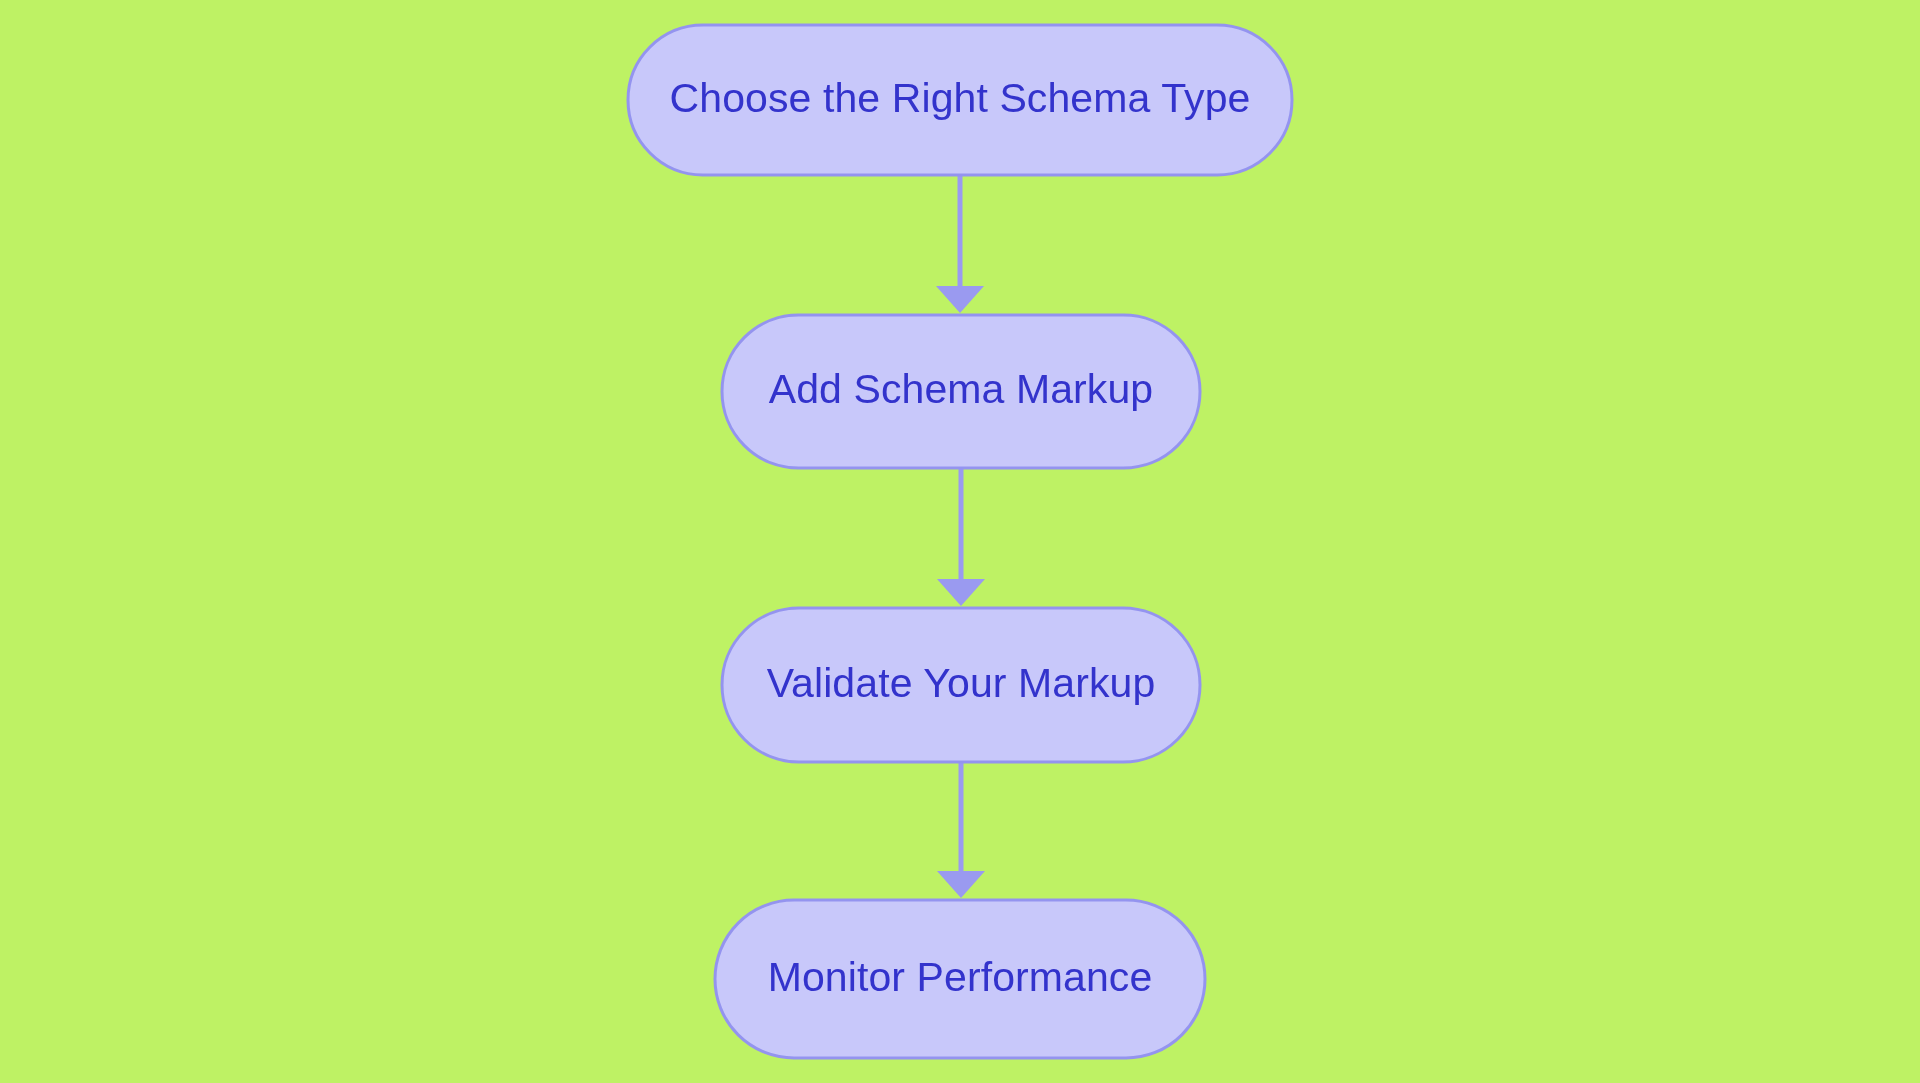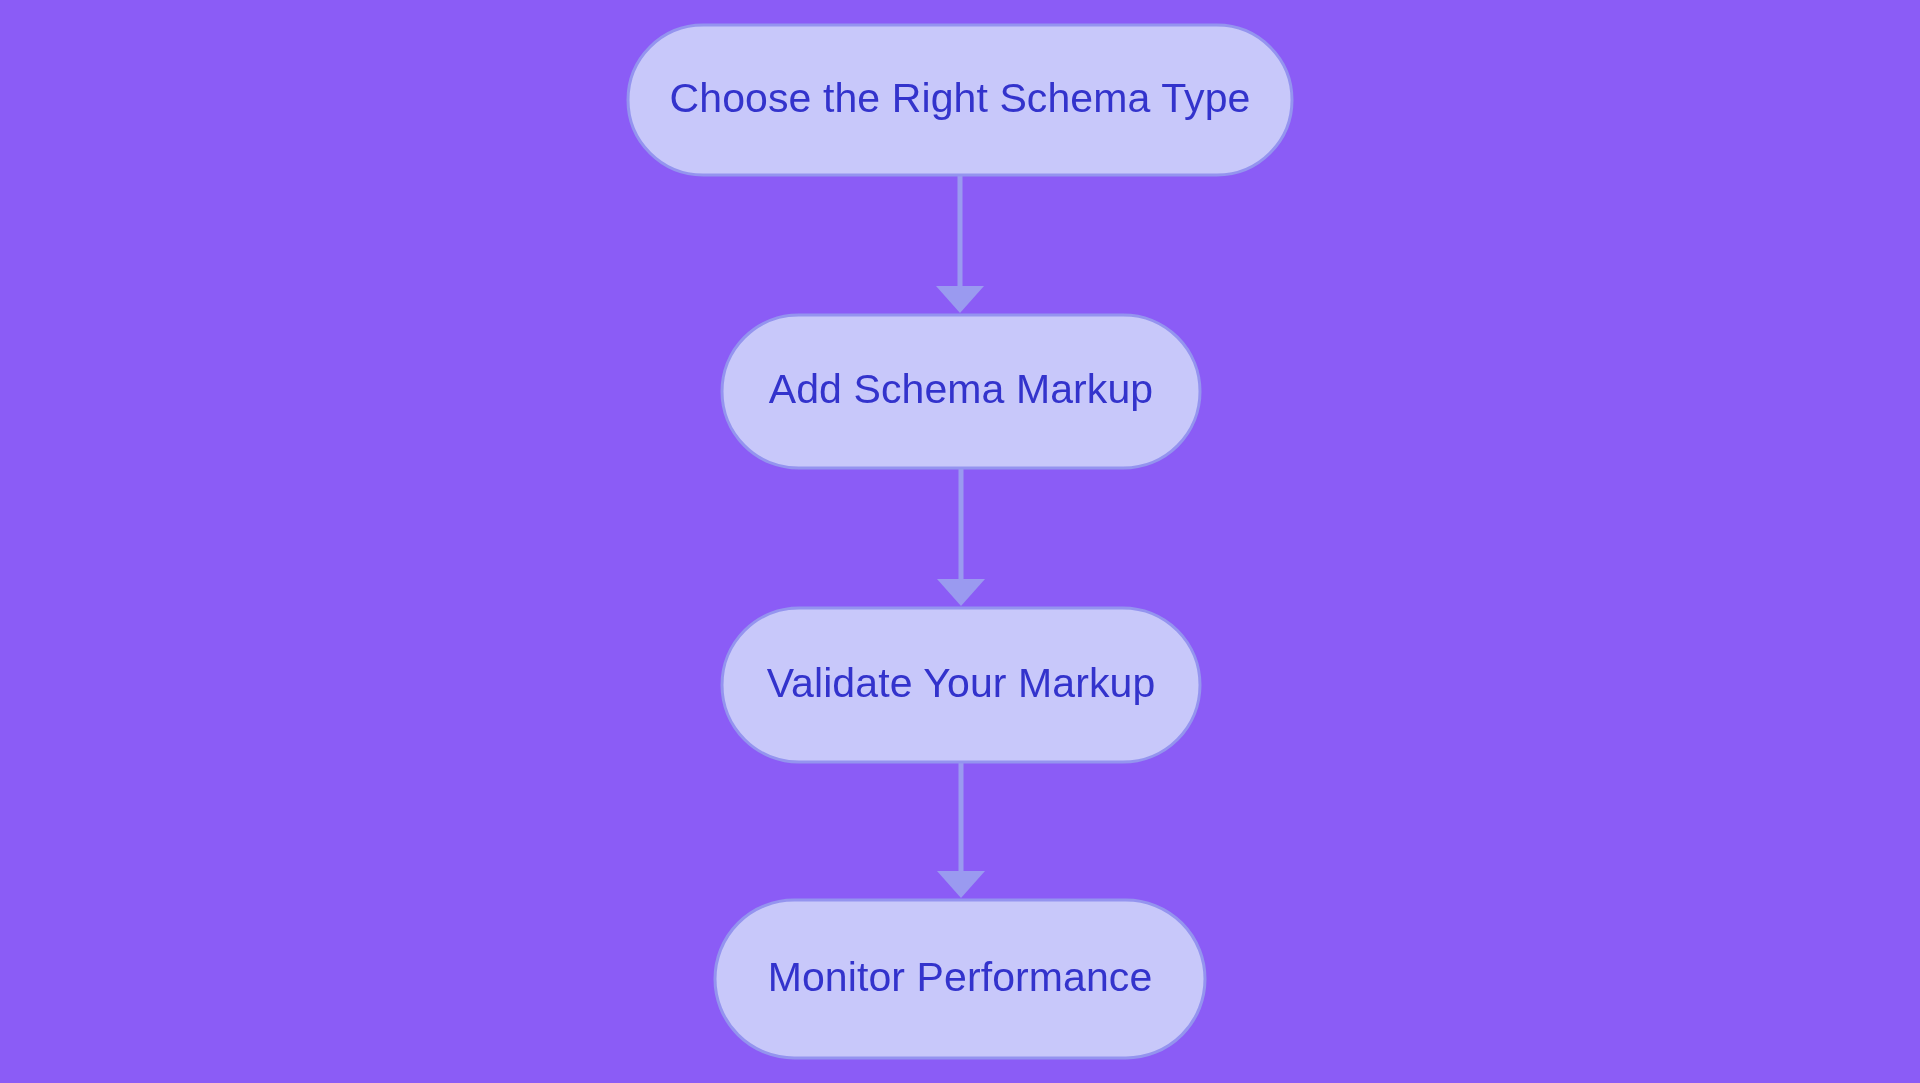--- a/index.html
+++ b/index.html
@@ -47,21 +47,21 @@
     fill: none;
   }
   .edge-head {
     fill: #9a9af0;
     stroke: none;
   }
 </style>
 </head>
 <body>
 
-<div id="flowchart-root" style="background: #8b5cf6;">
+<div id="flowchart-root" style="background: #bef264;">
 
   <svg class="flow-svg" viewBox="0 0 1920 1083" xmlns="http://www.w3.org/2000/svg">
 
     <g>
       <line class="edge-line" id="edge0-line" x1="960" y1="175" x2="960" y2="287" stroke="#9a9af0"></line>
       <polygon class="edge-head" id="edge0-head" points="960,313 936,286 984,286" fill="#9a9af0"></polygon>
     </g>
 
     <g>
       <line class="edge-line" id="edge1-line" x1="961" y1="468" x2="961" y2="580" stroke="#9a9af0"></line>

